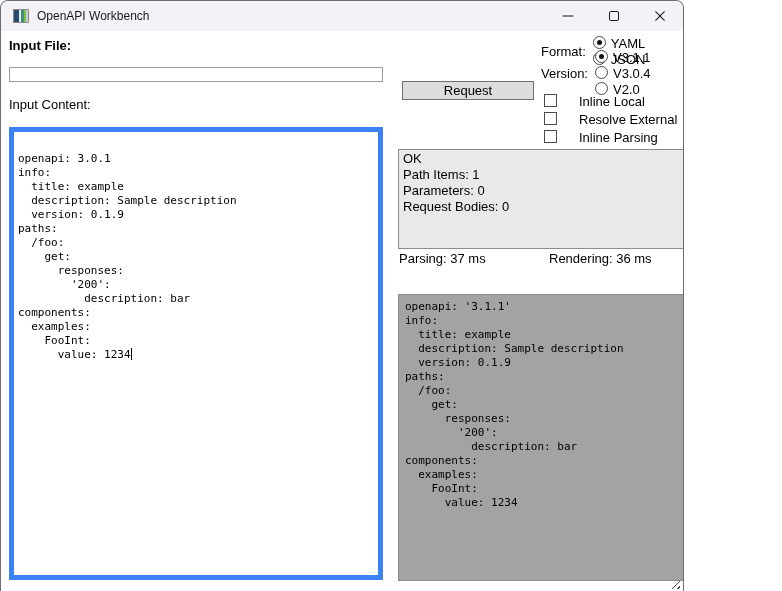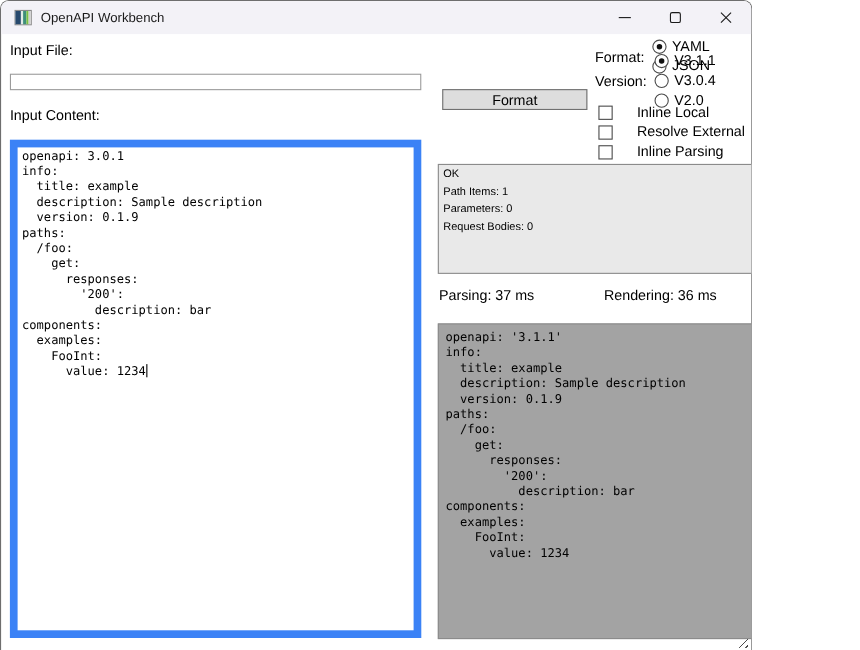--- a/index.html
+++ b/index.html
@@ -30,81 +30,81 @@
   .max-glyph { position: absolute; left: 50%; top: 50%; width: 10px; height: 10px; border: 1px solid #1a1a1a; border-radius: 2px; transform: translate(-50%, -50%); }
   .close-glyph { position: absolute; left: 50%; top: 50%; width: 13px; height: 13px; transform: translate(-50%, -50%); }
   .close-glyph::before, .close-glyph::after {
     content: ""; position: absolute; left: 0; top: 6px; width: 13px; height: 1px; background: #1a1a1a;
   }
   .close-glyph::before { transform: rotate(45deg); }
   .close-glyph::after { transform: rotate(-45deg); }
 
   
   .ui-label { position: absolute; font-size: 13px; white-space: nowrap; }
-  .lbl-input-file { left: 8px; top: 37px; }
+  .lbl-input-file { left: 8px; top: 37px; font-weight: bold; }
   .lbl-input-content { left: 8px; top: 96px; }
 
   .input-file {
     position: absolute; left: 8px; top: 66px; width: 374px; height: 15px;
     border: 1px solid #9b9b9b; background: #fff; font-family: "Liberation Sans", sans-serif;
     font-size: 11px; padding: 0 2px; outline: none;
   }
 
   .mono { font-family: "DejaVu Sans Mono", monospace; font-size: 11px; line-height: 14px; white-space: pre; }
 
   .editor {
     position: absolute; left: 8px; top: 126px; width: 374px; height: 453px;
-    border: 7px solid #3b82f6; background: #fff;
-    padding: 1px 2px 2px 4px; overflow: hidden;
+    border: 5px solid #3b82f6; background: #fff;
+    padding: 20px 2px 2px 4px; overflow: hidden;
   }
   .caret { display: inline-block; width: 1px; height: 12px; background: #000; vertical-align: -2px; }
 
   
   .convert-btn {
     position: absolute; left: 401px; top: 80px; width: 132px; height: 19px;
     background: #dddddd; border: 1px solid #707070;
     font-family: "Liberation Sans", sans-serif; font-size: 13px;
     display: flex; align-items: center; justify-content: center; padding-bottom: 1px;
   }
 
   .opt-row { position: absolute; display: flex; align-items: center; height: 15px; font-size: 13px; }
   .row-format  { left: 540px; top: 43px; }
   .row-version { left: 540px; top: 65px; }
   .grp-label { display: inline-block; width: 48px; text-align: right; white-space: nowrap; }
-  .opt { display: inline-flex; align-items: flex-end; gap: 5px; margin-left: 7px; white-space: nowrap; }
+  .opt { display: inline-flex; align-items: flex-start; gap: 5px; margin-left: 7px; white-space: nowrap; }
   .radio {
     width: 13px; height: 13px; border: 1px solid #4a4a4a; border-radius: 50%;
     background: #fff; position: relative; flex: 0 0 auto;
   }
   .radio.checked::after { content: ""; position: absolute; inset: 3px; background: #111; border-radius: 50%; }
   .checkbox { width: 13px; height: 13px; border: 1px solid #4a4a4a; background: #fff; flex: 0 0 auto; }
 
   .check-group { position: absolute; left: 543px; top: 93px; display: flex; flex-direction: column; font-size: 13px; }
   .check-group .opt { margin: 0 0 3px 0; gap: 22px; }
 
   
   .status-box {
     position: absolute; left: 397px; top: 148px; width: 381px; height: 100px;
     background: #e9e9e9; border: 1px solid #8b8b8b; overflow: hidden;
   }
-  .status-lines { padding: 1px 36px 0 4px; font-size: 10px; line-height: 16px; }
+  .status-lines { padding: 1px 36px 0 4px; font-size: 13px; line-height: 16px; }
   .status-line { white-space: nowrap; }
 
   .scrollbar {
     position: absolute; right: 0; top: 0; bottom: 0; width: 17px;
     background: #f0f0f0;
   }
   .sb-btn { position: absolute; left: 0; width: 17px; height: 16px; }
   .sb-up { top: 0; } .sb-down { bottom: 0; }
   .sb-chevron { position: absolute; left: 5px; width: 6px; height: 6px; }
   .sb-up .sb-chevron { top: 7px; border-top: 1px solid #606060; border-left: 1px solid #606060; transform: rotate(45deg); }
   .sb-down .sb-chevron { top: 4px; border-bottom: 1px solid #606060; border-right: 1px solid #606060; transform: rotate(45deg); }
   .sb-thumb { position: absolute; left: 0; top: 16px; width: 17px; height: 30px; background: #cdcdcd; }
 
-  .timing { position: absolute; top: 260px; font-size: 13px; white-space: nowrap; }
+  .timing { position: absolute; top: 250px; font-size: 13px; white-space: nowrap; }
   .timing-parsing { left: 398px; }
   .timing-rendering { left: 548px; }
 
   .output-box {
     position: absolute; left: 397px; top: 293px; width: 381px; height: 287px;
     background: #a3a3a3; border: 1px solid #8b8b8b;
     padding: 5px 4px 4px 6px; overflow: hidden;
   }
 
   .resize-grip {
@@ -155,21 +155,21 @@
     get:
       responses:
         '200':
           description: bar
 components:
   examples:
     FooInt:
       value: 1234<span class="caret"></span></div>
 
   <div class="convert-btn">
-    <span>Format</span>
+    <span>Request</span>
   </div>
 
   <div class="opt-row row-format">
     <span class="grp-label">Format:</span>
     <span><span class="opt">
           <span class="radio checked"></span>
           <span class="opt-label">YAML</span>
         </span><span class="opt">
           <span class="radio"></span>
           <span class="opt-label">JSON</span>

